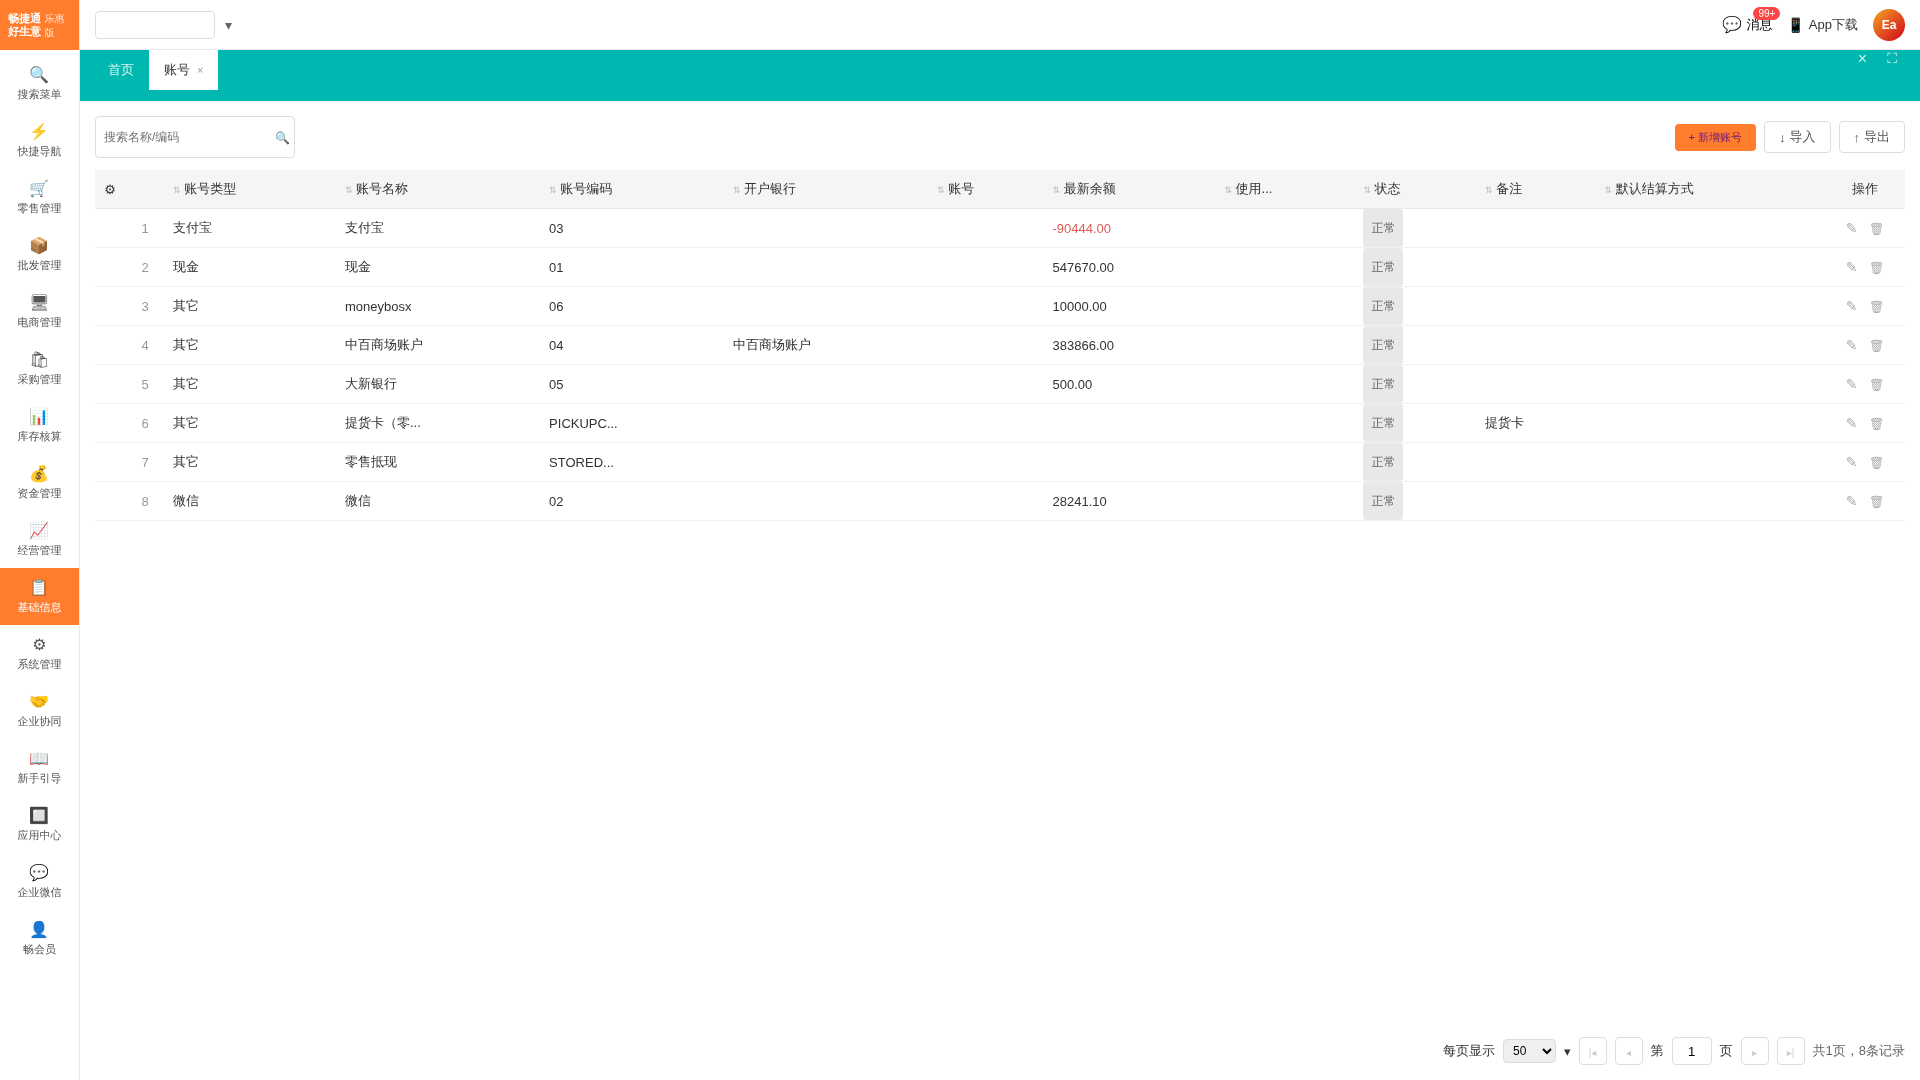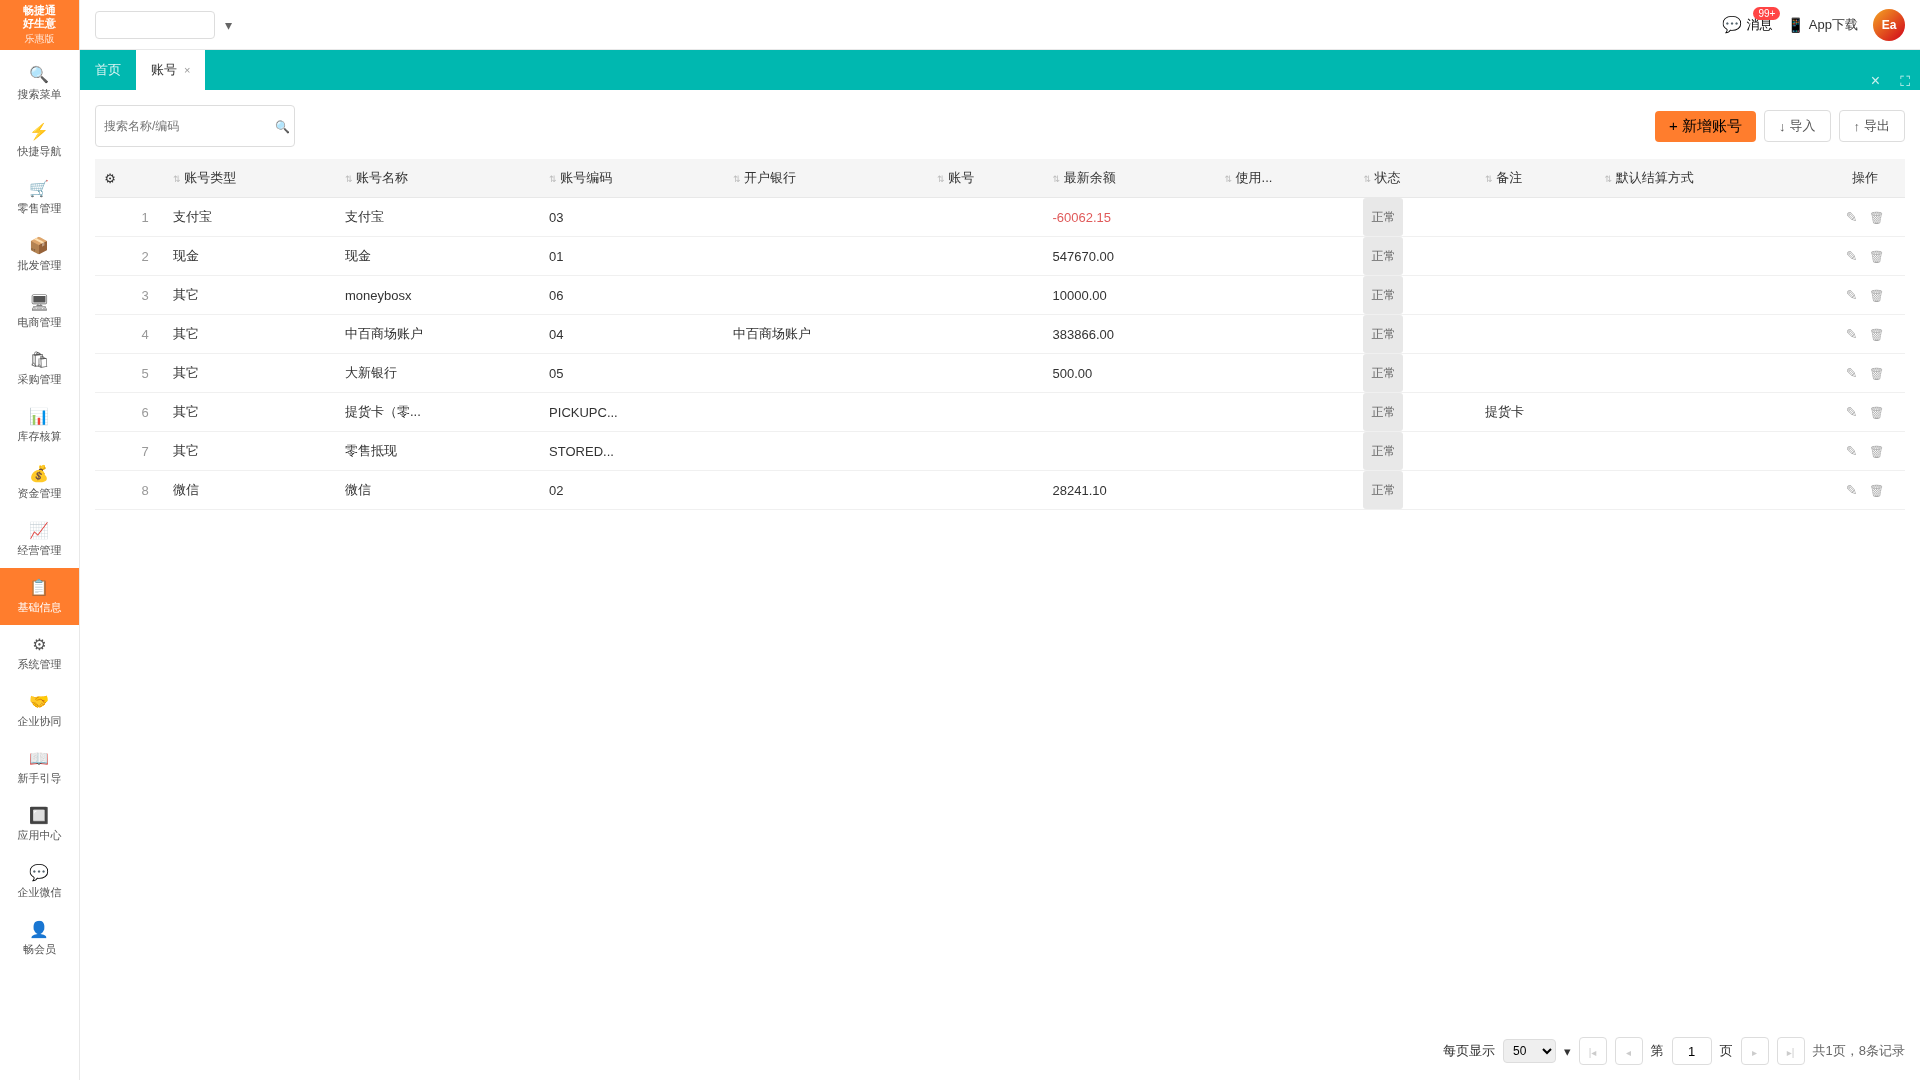--- a/index.html
+++ b/index.html
@@ -13,21 +13,20 @@
       flex-direction: column;
       border-right: 1px solid #e8e8e8;
       flex-shrink: 0;
     }
     .sidebar-logo {
       background: #ff7d2d;
       height: 50px;
       display: flex;
       align-items: center;
       justify-content: center;
-      flex-direction: column;
       padding: 5px;
     }
     .sidebar-logo-img {
       width: 40px;
       height: 28px;
       background: #ff7d2d;
       display: flex;
       align-items: center;
       justify-content: center;
     }
@@ -142,25 +141,25 @@
       width: 32px;
       height: 32px;
       border-radius: 50%;
       background: #ccc;
       overflow: hidden;
       cursor: pointer;
     }
     
     
     .tab-bar {
-      height: 40px;
+      height: 51px;
       background: #00b8b0;
       display: flex;
-      align-items: flex-end;
-      padding: 0 0;
+      align-items: flex-start;
+      padding: 0 13px;
       flex-shrink: 0;
     }
     .tab-item {
       height: 40px;
       display: flex;
       align-items: center;
       padding: 0 15px;
       cursor: pointer;
       color: rgba(255,255,255,0.85);
       font-size: 13px;
@@ -219,26 +218,26 @@
       cursor: pointer;
       color: #999;
     }
     .toolbar-right {
       display: flex;
       align-items: center;
       gap: 8px;
     }
     .btn-primary {
       background: #ff7d2d;
-      color: #000000;
+      color: #701a75;
       border: none;
       border-radius: 4px;
       padding: 6px 14px;
       cursor: pointer;
-      font-size: 15px;
+      font-size: 11px;
       display: flex;
       align-items: center;
       gap: 4px;
     }
     .btn-outline {
       background: white;
       color: #555;
       border: 1px solid #ddd;
       border-radius: 4px;
       padding: 6px 14px;
@@ -524,21 +523,21 @@
         </thead>
         <tbody id="table-body">
         <tr>
     <td class="col-settings"></td>
     <td class="col-num row-num">1</td>
     <td>支付宝</td>
     <td>支付宝</td>
     <td>03</td>
     <td></td>
     <td></td>
-    <td class="negative">-60062.15</td>
+    <td class="negative">-90444.00</td>
     <td></td>
     <td><span class="status-badge">正常</span></td>
     <td></td>
     <td></td>
     <td class="col-action">
       <button class="action-btn"><span class="edit-icon"></span></button>
       <button class="action-btn"><span class="delete-icon"></span></button>
     </td>
   </tr>
             <tr>

